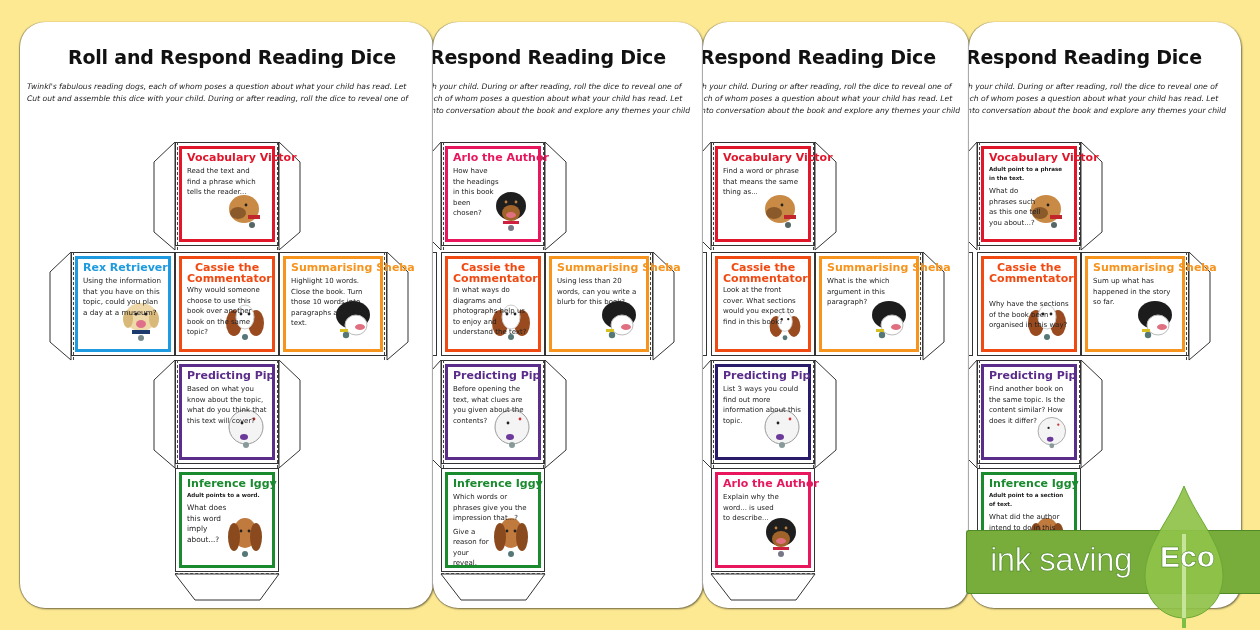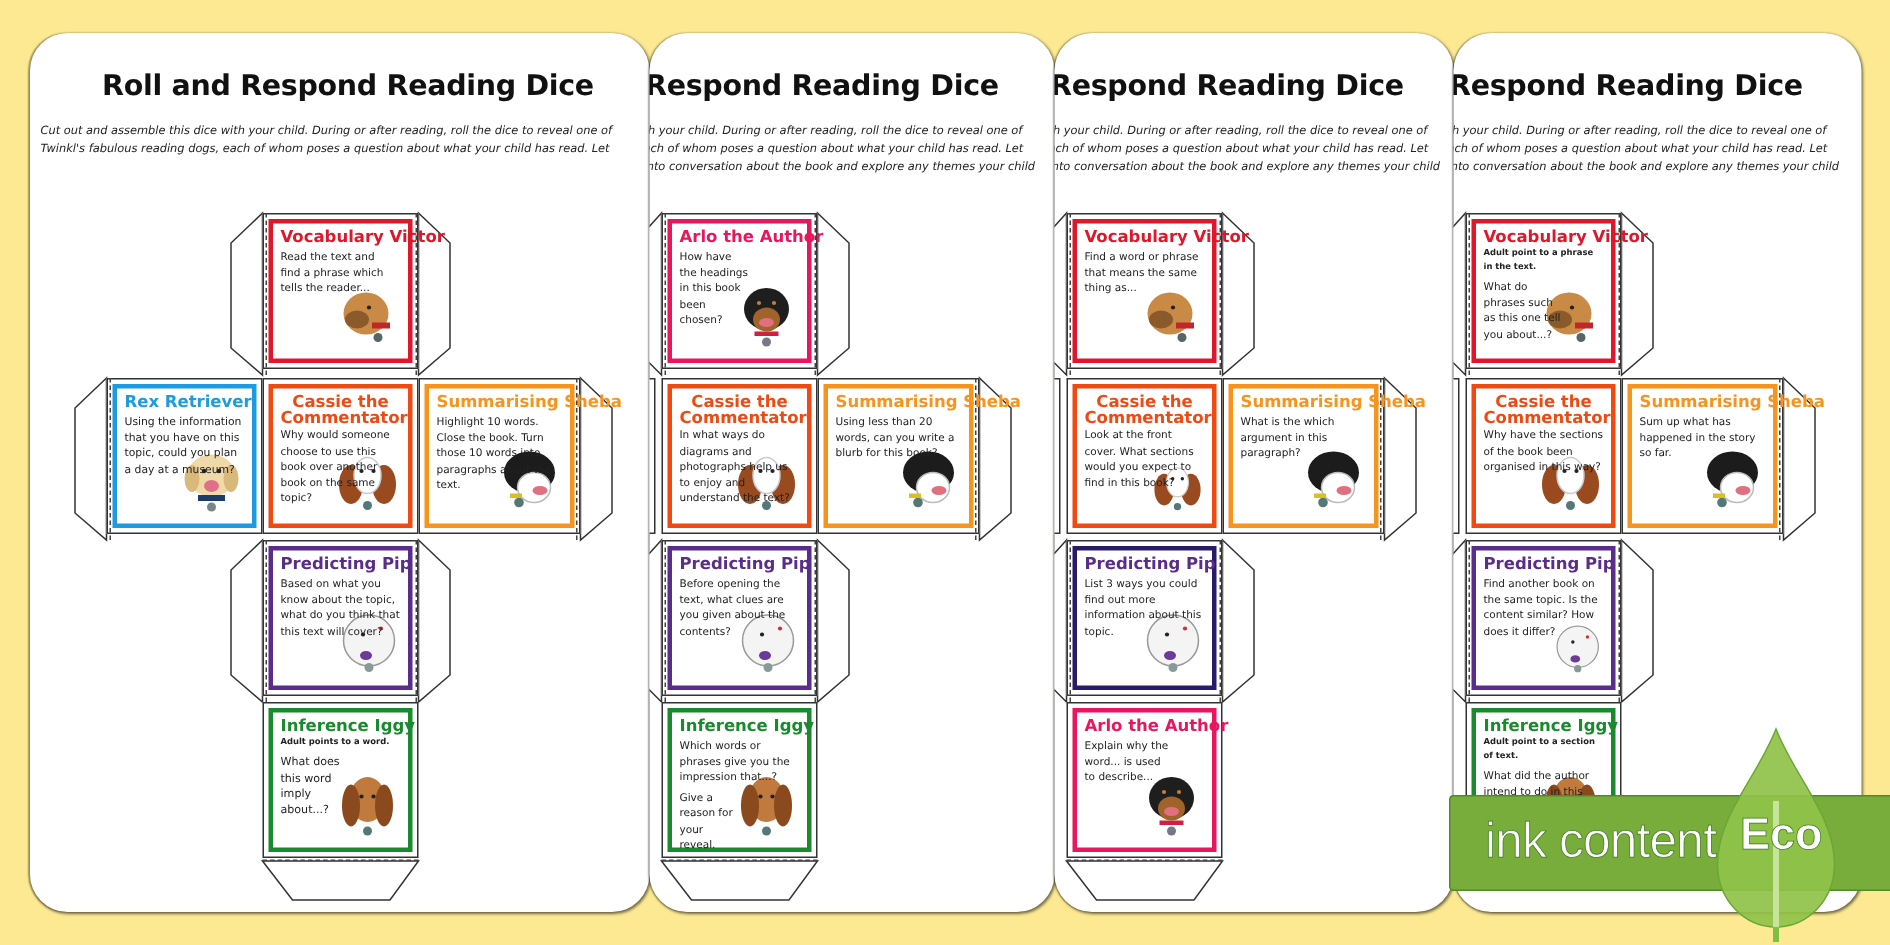--- a/index.html
+++ b/index.html
@@ -143,22 +143,22 @@
     z-index: 12;
     -webkit-text-stroke: 0.5px #3b7a18;
   }
 </style>
 </head>
 <body>
 
 <div class="page" id="page-1">
   <div class="page-title">Roll and Respond Reading Dice</div>
   <div class="intro">
+    <span class="intro-line">Twinkl's fabulous reading dogs, each of whom poses a question about what your child has read. Let</span>
     <span class="intro-line">Cut out and assemble this dice with your child. During or after reading, roll the dice to reveal one of</span>
-    <span class="intro-line">Twinkl's fabulous reading dogs, each of whom poses a question about what your child has read. Let</span>
   </div>
   <div class="net">
 
     <svg class="tab-svg" style="left:0;top:0;" width="413" height="586">
       <g fill="#fff" stroke="#333" stroke-width="1">
         <polygon points="155,120 134,140 134,210 155,228"></polygon>
         <polygon points="259,120 280,140 280,210 259,228"></polygon>
         <polygon points="51,230 30,250 30,320 51,338"></polygon>
         <polygon points="367,230 388,250 388,320 367,338"></polygon>
         <polygon points="155,338 134,358 134,428 155,446"></polygon>
@@ -489,21 +489,21 @@
             <ellipse cx="14" cy="26" rx="8" ry="6" fill="#8a5a2b"></ellipse>
             <rect x="24" y="28" width="12" height="4" fill="#c0262b"></rect>
             <circle cx="28" cy="38" r="3" fill="#566"></circle>
             <circle cx="22" cy="18" r="1.4" fill="#222"></circle>
           </svg>
       </div>
     </div>
     <div class="tile" style="left:8px;top:230px;">
       <div class="tile-inner" style="--c:#f04a12;">
         <div class="tile-name wrap">Cassie the Commentator</div>
-        <div class="tile-q" style="margin-top:1px;">Why have the sections of the book been organised in this way?</div>
+        <div class="tile-q" style="margin-top:15px;">Why have the sections of the book been organised in this way?</div>
         <svg class="tile-dog" viewBox="0 0 42 46">
             <ellipse cx="10" cy="26" rx="8" ry="13" fill="#9a4a1f"></ellipse>
             <ellipse cx="32" cy="26" rx="8" ry="13" fill="#9a4a1f"></ellipse>
             <ellipse cx="21" cy="20" rx="9" ry="12" fill="#fff" stroke="#ccc"></ellipse>
             <circle cx="17" cy="17" r="1.4" fill="#222"></circle>
             <circle cx="25" cy="17" r="1.4" fill="#222"></circle>
             <circle cx="21" cy="40" r="3" fill="#577"></circle>
           </svg>
       </div>
     </div>
@@ -550,20 +550,20 @@
     </div>
     <div class="perf-v" style="left:10px;top:120px;height:108px;"></div>
     <div class="perf-v" style="left:110px;top:120px;height:108px;"></div>
     <div class="perf-v" style="left:217px;top:230px;height:108px;"></div>
     <div class="perf-v" style="left:10px;top:338px;height:108px;"></div>
     <div class="perf-v" style="left:110px;top:338px;height:108px;"></div>
   </div>
 </div>
 
 <div class="eco-banner">
-  <div class="eco-text">ink content</div>
+  <div class="eco-text">ink saving</div>
 </div>
 <svg class="eco-drop" viewBox="0 0 86 144">
   <path d="M43 2 C 30 35, 4 60, 4 92 C 4 116, 22 134, 43 134 C 64 134, 82 116, 82 92 C 82 60, 56 35, 43 2 Z" fill="#8fc24a" fill-opacity="0.92" stroke="#6aa833" stroke-width="1"></path>
   <rect x="41" y="50" width="4" height="94" fill="#c7e59a"></rect>
   <rect x="41" y="134" width="4" height="10" fill="#7bc043"></rect>
 </svg>
 <div class="eco-label">Eco</div>
 
 </body></html>

